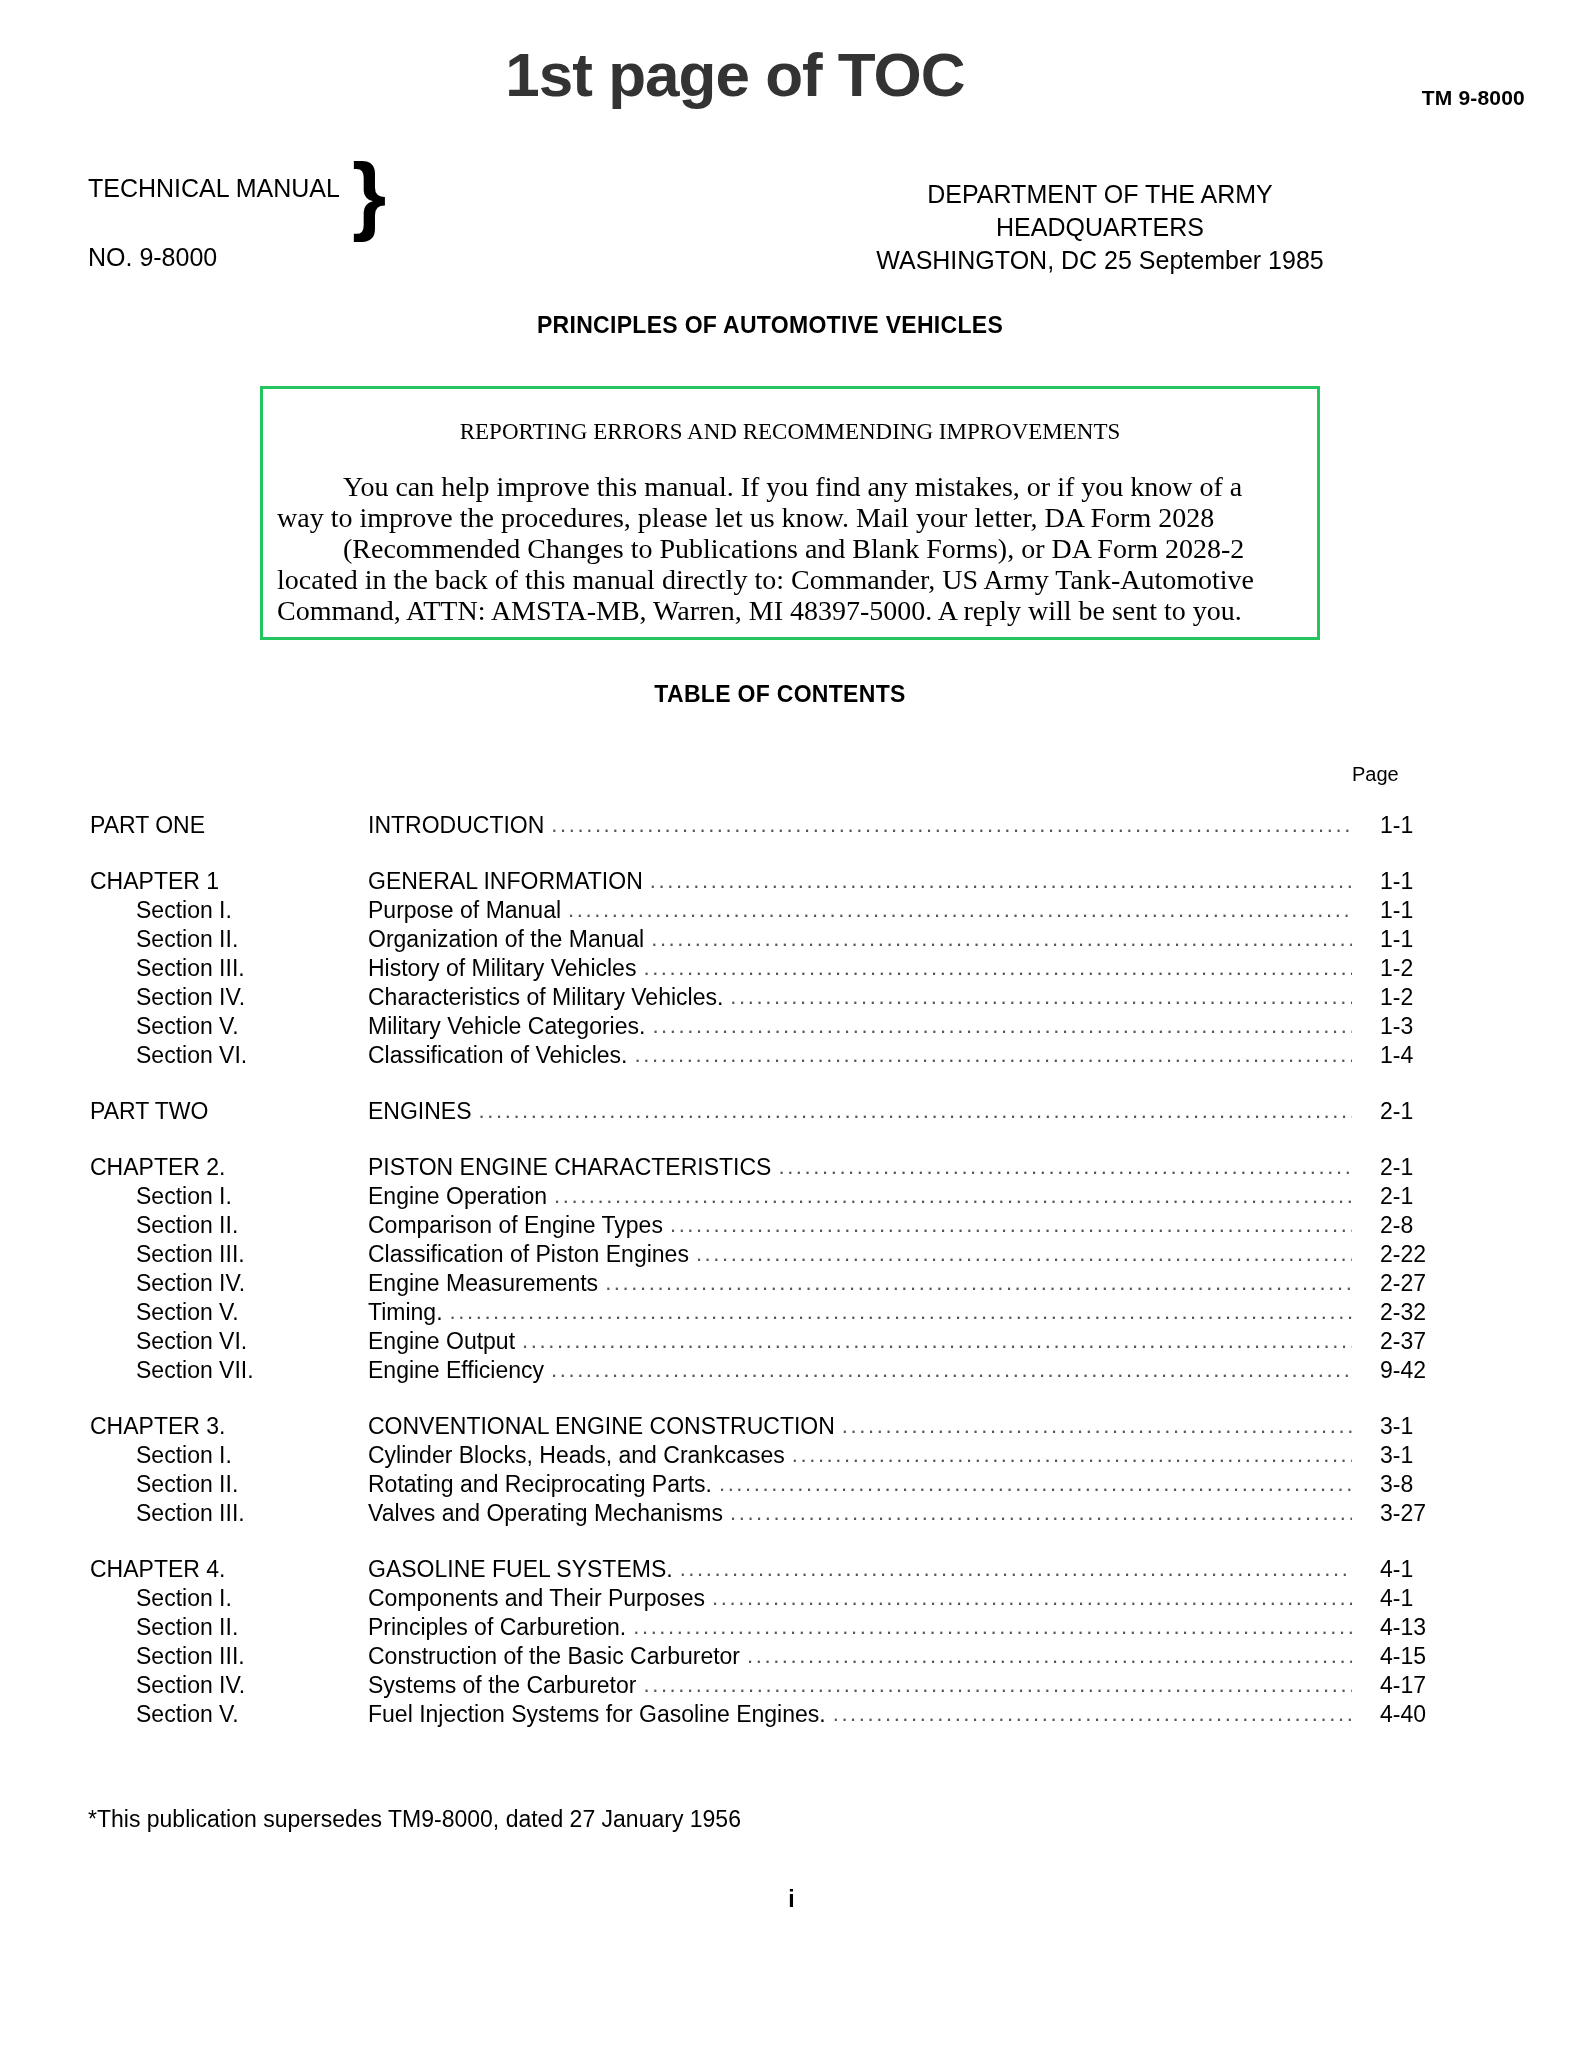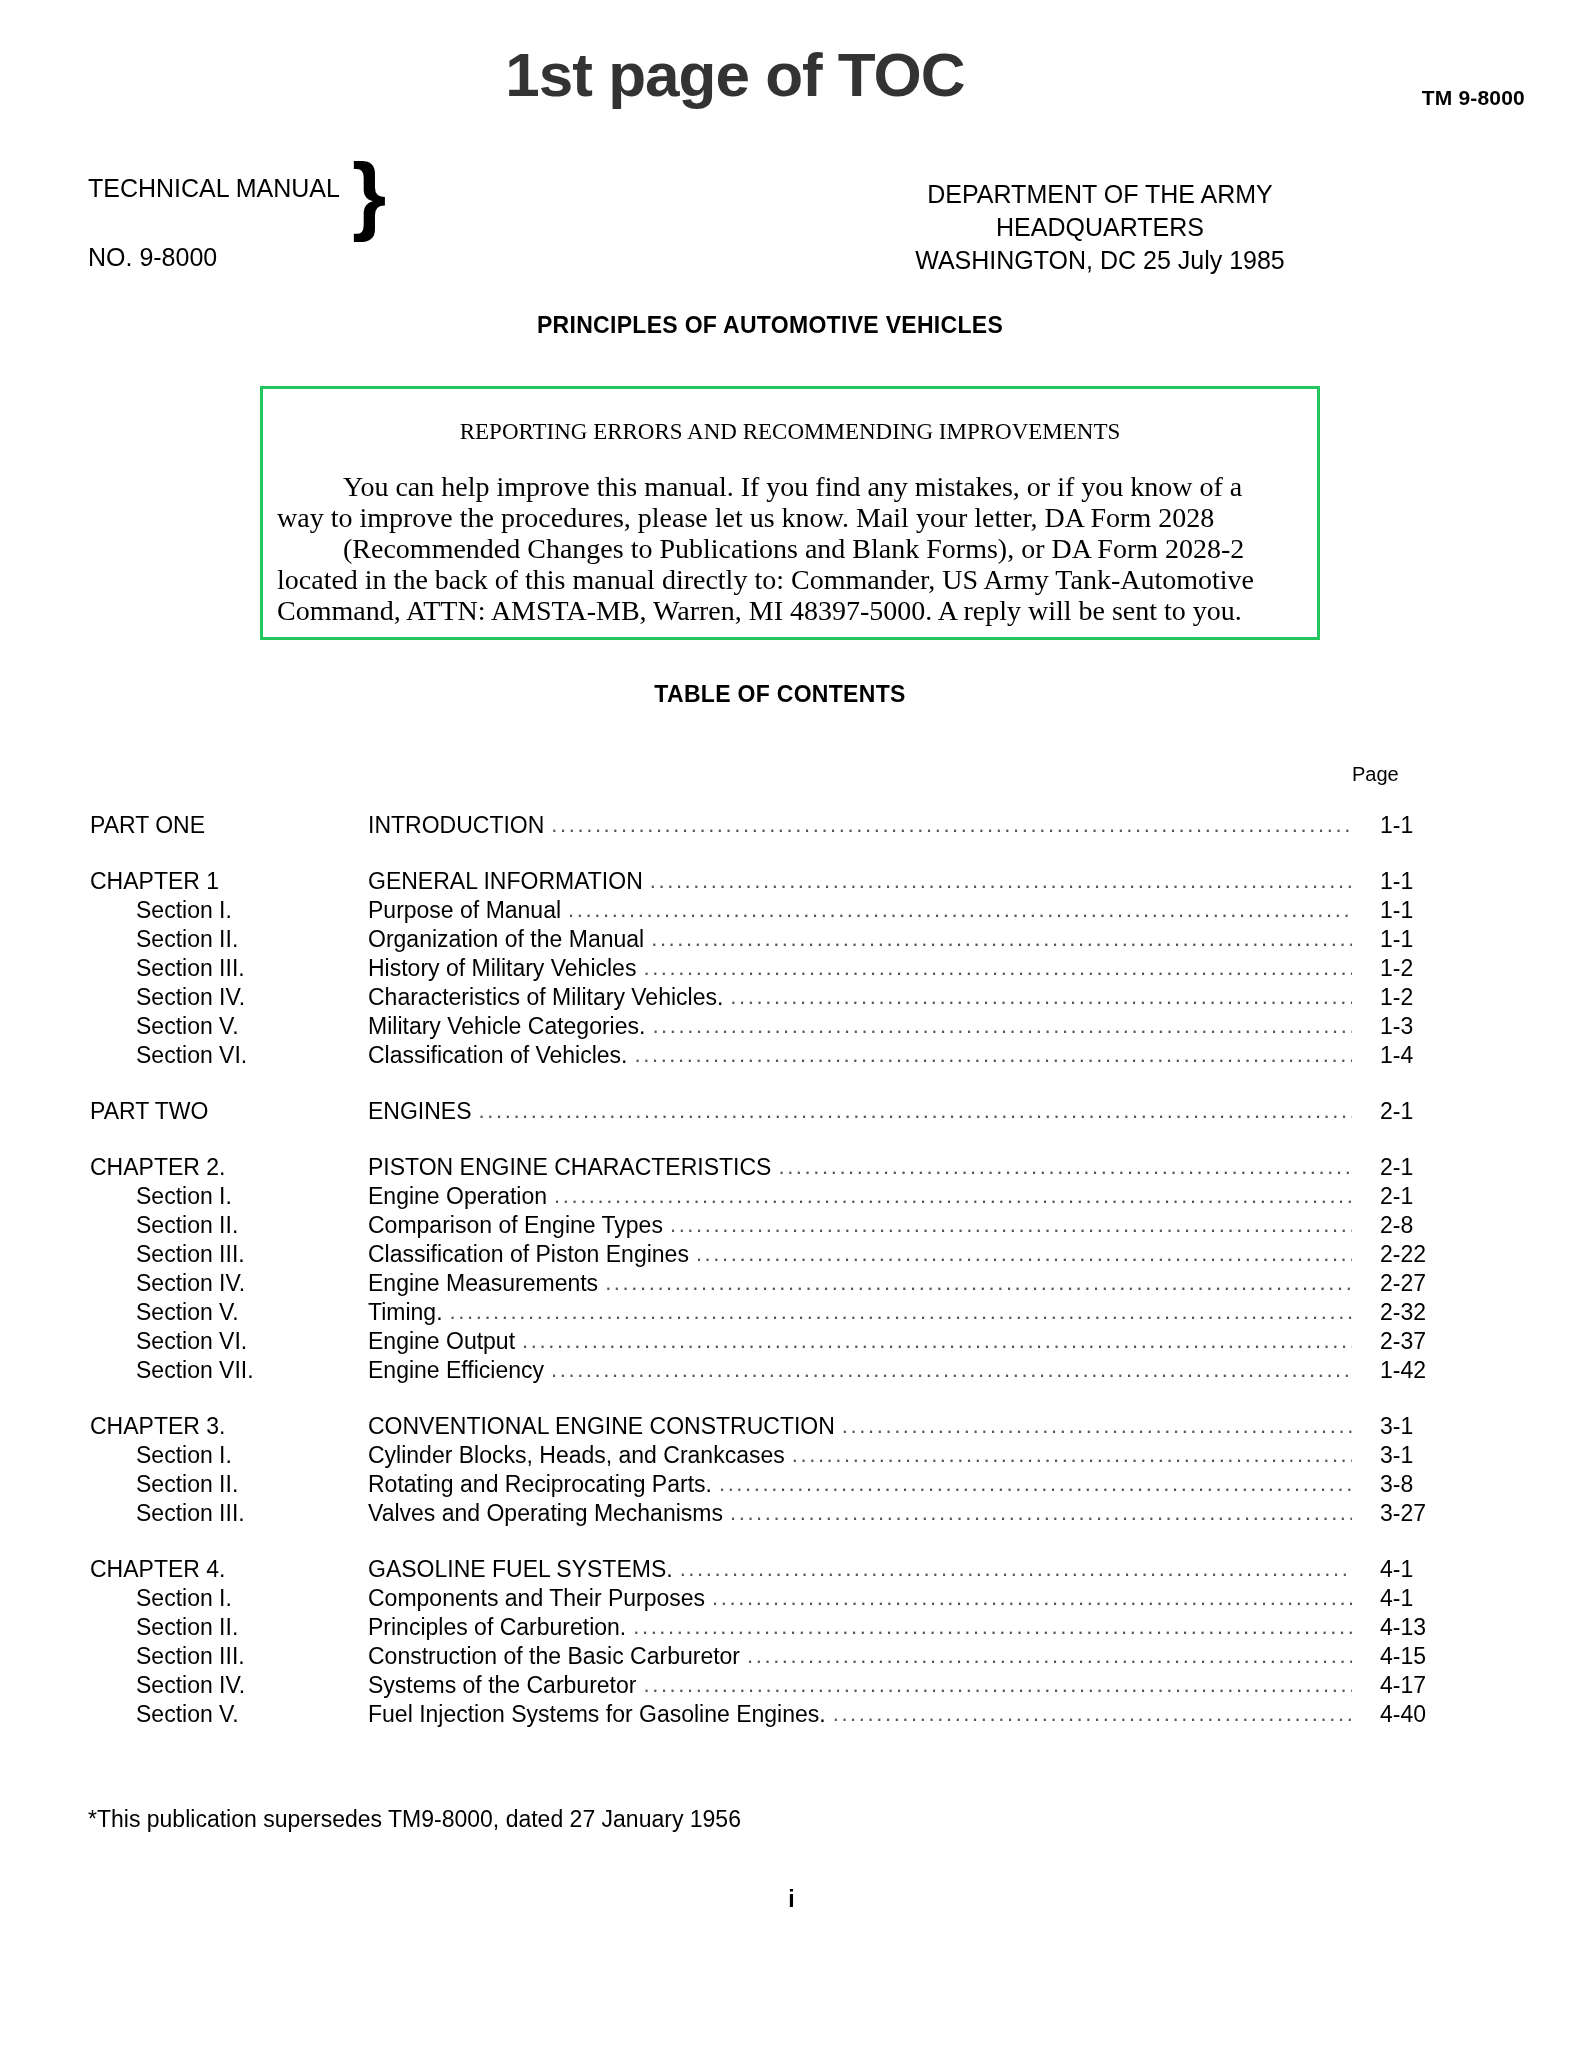--- a/index.html
+++ b/index.html
@@ -206,21 +206,21 @@
   <div class="masthead-left">
     <div class="line1">TECHNICAL MANUAL</div>
     <div class="line2">NO.  9-8000</div>
   </div>
 
   <div class="brace">}</div>
 
   <div class="masthead-right">
     <div>DEPARTMENT OF THE ARMY</div>
     <div>HEADQUARTERS</div>
-    <div>WASHINGTON, DC 25 July 1985</div>
+    <div>WASHINGTON, DC 25 September 1985</div>
   </div>
 
   <div class="subject-title">PRINCIPLES OF AUTOMOTIVE VEHICLES</div>
 
   <div class="report-box">
     <div class="report-heading">REPORTING ERRORS AND RECOMMENDING IMPROVEMENTS</div>
     <div class="report-body">
       <div><span class="indent"></span><span>You can help improve this manual.  If you find any mistakes, or if you know of a</span></div>
       <div>way to improve the procedures, please let us know.  Mail your letter, DA Form 2028</div>
       <div><span class="indent"></span><span>(Recommended Changes to Publications and Blank Forms), or DA Form 2028-2</span></div>
@@ -384,21 +384,21 @@
           </span>
           <span class="toc-page">2-37</span>
         </div>
         <div class="toc-row sub">
           <span class="toc-label">Section VII.</span>
           <span class="toc-title-wrap">
             <span class="toc-title">Engine Efficiency</span>
             <span class="toc-gap"></span>
             <span class="toc-dots">..........................................................................................................................................................</span>
           </span>
-          <span class="toc-page">1-42</span>
+          <span class="toc-page">9-42</span>
         </div>
       </div>
       <div class="toc-group">
         <div class="toc-row">
           <span class="toc-label">CHAPTER 3.</span>
           <span class="toc-title-wrap">
             <span class="toc-title">CONVENTIONAL ENGINE CONSTRUCTION</span>
             <span class="toc-gap"></span>
             <span class="toc-dots">..........................................................................................................................................................</span>
           </span>

